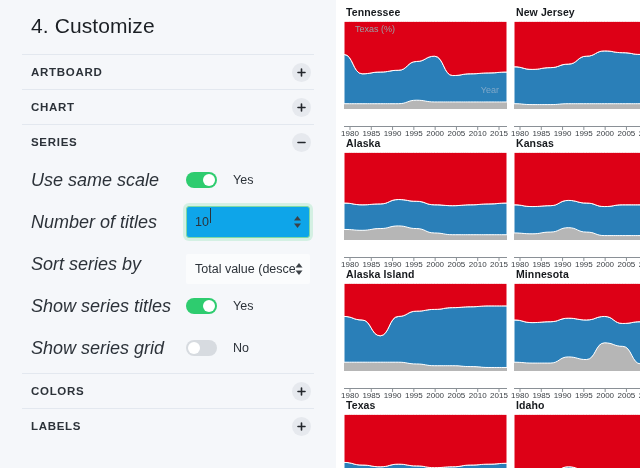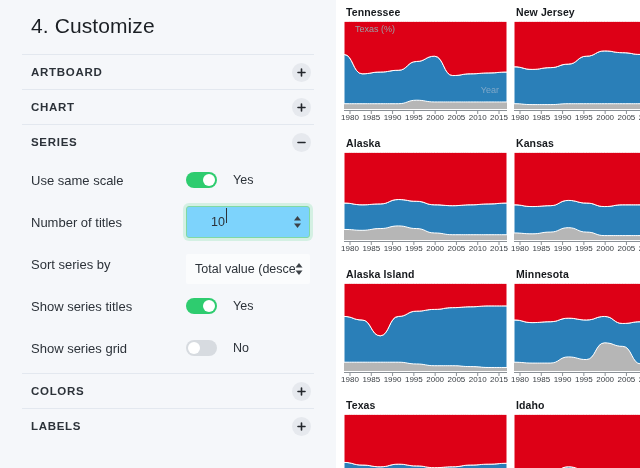--- a/index.html
+++ b/index.html
@@ -41,22 +41,22 @@
     flex: none;
   }
   .circ-btn svg { display: block; }
 
   .ctl-row {
     height: 42px;
     display: flex; align-items: center;
     padding-left: 9px;
   }
   .ctl-label {
-    font-size: 13px; color: #2c3239;
-    width: 155px; flex: none;
+    font-size: 18px; color: #2c3239;
+    width: 155px; flex: none; font-style: italic;
   }
   .ctl-field { flex: 1; display: flex; align-items: center; }
 
   
   .toggle {
     width: 31px; height: 16px; border-radius: 9px;
     position: relative; flex: none;
   }
   .toggle.on  { background: #2ecc6f; }
   .toggle.off { background: #d7dbe0; }
@@ -65,26 +65,26 @@
     width: 12px; height: 12px; border-radius: 50%;
     background: #ffffff;
   }
   .toggle.on  .knob { left: 17px; }
   .toggle.off .knob { left: 2px; }
   .toggle-text { font-size: 12.5px; color: #2c3239; margin-left: 16px; }
 
   
   .num-wrap {
     width: 124px; height: 32px;
-    background: #7dd3fc;
+    background: #0ea5e9;
     border: 1px solid #7fd9a4;
     border-radius: 3px;
     box-shadow: 0 0 0 3px rgba(46,204,111,.16);
     display: flex; align-items: center;
-    padding: 0 7px 0 24px;
+    padding: 0 7px 0 8px;
   }
   .num-val {
     font-size: 12.5px; color: #2c3239; flex: 1;
     position: relative;
   }
   .num-val::after {
     content: ""; position: absolute;
     top: -7px; height: 15px; width: 1px;
     margin-left: 1px; background: #2c3239;
   }
@@ -126,21 +126,21 @@
   .ylab {
     position: absolute; left: 11px; top: 3px;
     font-size: 9px; color: #9aa0a6;
   }
   .xlab {
     position: absolute; right: 8px; bottom: 14px;
     font-size: 9px; color: #7fa8c9;
   }
   .ticks {
     position: relative; width: 163px; height: 13px;
-    margin-top: 1px;
+    margin-top: 17px;
   }
   .ticks .tk {
     position: absolute; top: 3px;
     font-size: 8px; color: #3c4146;
     transform: translateX(-50%);
     white-space: nowrap;
   }
 </style>
 </head>
 <body>

